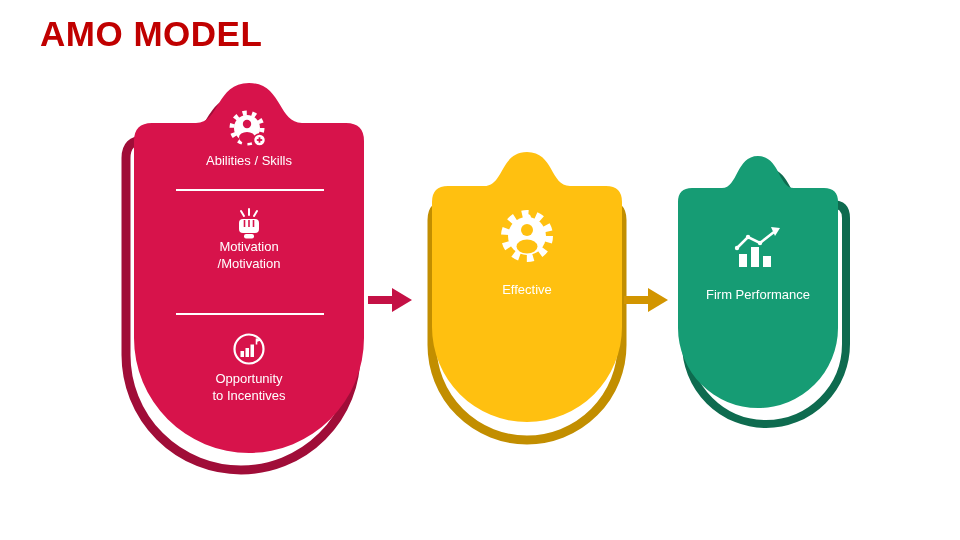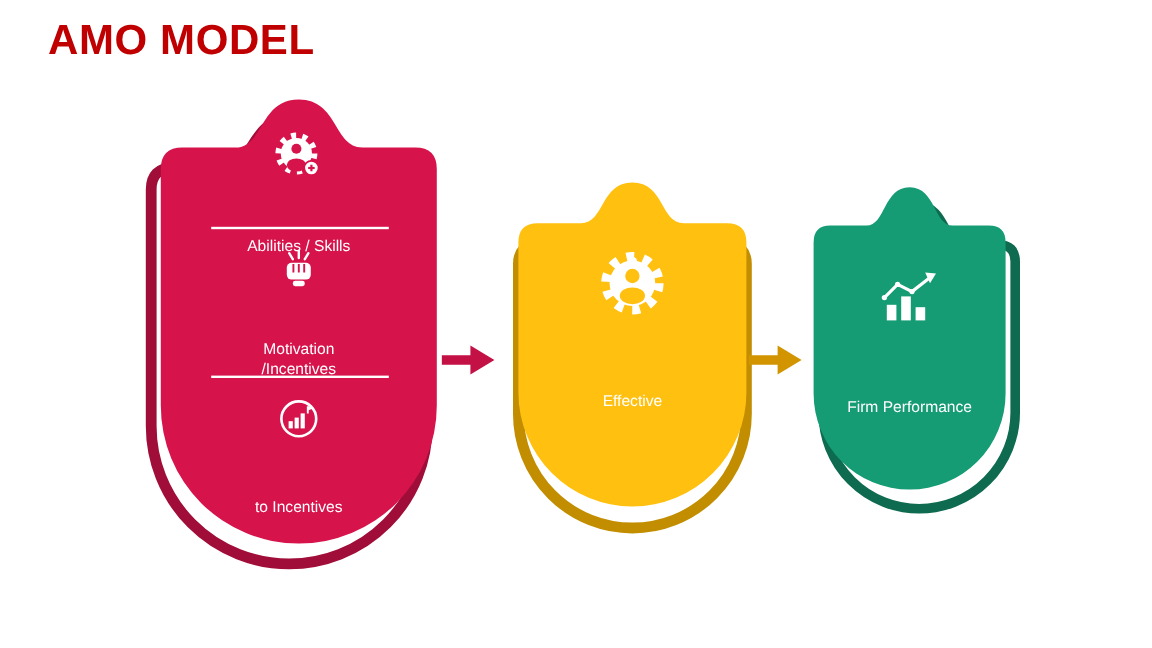--- a/index.html
+++ b/index.html
@@ -12,21 +12,21 @@
   }
   .title {
     position: absolute; left: 40px; top: 14px;
     font-size: 35px; font-weight: bold;
     color: #C00000; letter-spacing: 0.5px;
   }
   .badge-svg { position: absolute; }
   .icon { position: absolute; }
   .label {
     position: absolute; color: #ffffff;
-    text-align: center; font-size: 13px; line-height: 17px; margin-top: 44px;
+    text-align: center; font-size: 13px; line-height: 17px;
   }
   .sep {
     position: absolute; height: 2px; background: #ffffff;
   }
   .arrow-svg { position: absolute; }
 </style>
 </head>
 <body>
 
 <div class="title">AMO MODEL</div>
@@ -56,34 +56,35 @@
   <line x1="18" y1="2" x2="18" y2="8" stroke="#ffffff" stroke-width="2" stroke-linecap="round"></line>
   <line x1="26" y1="4" x2="23" y2="9" stroke="#ffffff" stroke-width="2" stroke-linecap="round"></line>
   <rect x="8" y="12" width="20" height="14" rx="4" fill="#ffffff"></rect>
   <line x1="13.5" y1="13" x2="13.5" y2="20" stroke="#D7134B" stroke-width="1.6"></line>
   <line x1="18" y1="13" x2="18" y2="20" stroke="#D7134B" stroke-width="1.6"></line>
   <line x1="22.5" y1="13" x2="22.5" y2="20" stroke="#D7134B" stroke-width="1.6"></line>
   <rect x="13" y="27" width="10" height="4.5" rx="2" fill="#ffffff"></rect>
 </svg>
 <div class="label" style="left:149px; top:238px; width:200px;">
   <div>Motivation</div>
-  <div>/Incentives</div>
+  <div>/Motivation</div>
 </div>
 
 <div class="sep" style="left:176px; top:313px; width:148px;"></div>
 
 <svg class="icon" style="left:231px; top:331px;" width="36" height="36" viewBox="0 0 36 36">
   <circle cx="18" cy="18" r="14.5" fill="none" stroke="#ffffff" stroke-width="2.2"></circle>
   <rect x="9.5" y="20" width="3.5" height="6" fill="#ffffff"></rect>
   <rect x="14.5" y="17" width="3.5" height="9" fill="#ffffff"></rect>
   <rect x="19.5" y="13.5" width="3.5" height="12.5" fill="#ffffff"></rect>
   <line x1="25.5" y1="7.5" x2="25.5" y2="13.5" stroke="#ffffff" stroke-width="1.6"></line>
   <polygon points="25.5,7.5 30.5,9.2 25.5,11" fill="#ffffff"></polygon>
 </svg>
 <div class="label" style="left:149px; top:370px; width:200px;">
+  <div>Opportunity</div>
   <div>to Incentives</div>
 </div>
 
 <svg class="arrow-svg" style="left:368px; top:284px;" width="48" height="32" viewBox="0 0 48 32">
   <polygon points="0,12 24,12 24,4 44,16 24,28 24,20 0,20" fill="#C41145"></polygon>
 </svg>
 
 <svg class="badge-svg" style="left:422px; top:148px;" width="210" height="306" viewBox="0 0 210 306">
   <path d="M 0 175 L 0 50 Q 0 34 16 34 L 52 34 C 72 34 68 0 95 0 C 122 0 118 34 138 34 L 174 34 Q 190 34 190 50 L 190 175 A 95 95 0 0 1 0 175 Z" transform="translate(10,22)" fill="none" stroke-width="9" stroke-linejoin="round" stroke="#C28E00"></path>
   <path d="M 0 175 L 0 50 Q 0 34 16 34 L 52 34 C 72 34 68 0 95 0 C 122 0 118 34 138 34 L 174 34 Q 190 34 190 50 L 190 175 A 95 95 0 0 1 0 175 Z" transform="translate(10,4)" fill="#FFC010"></path>

